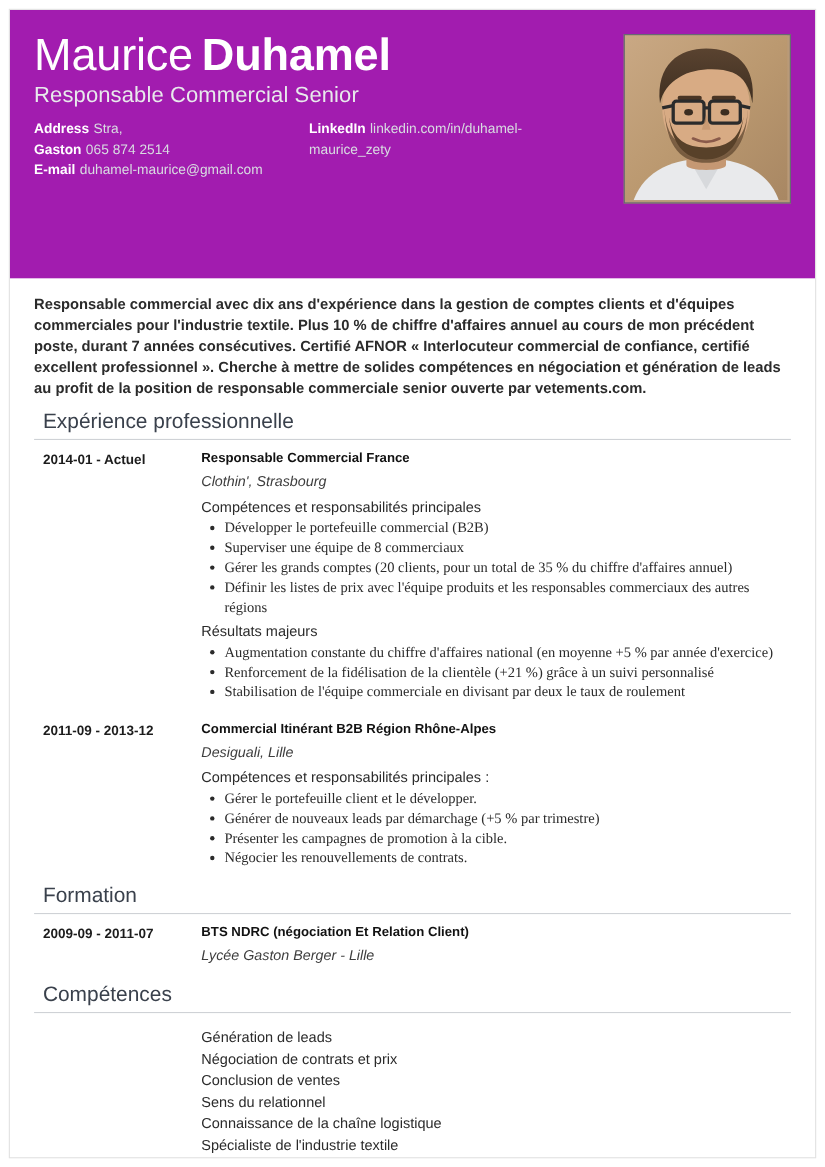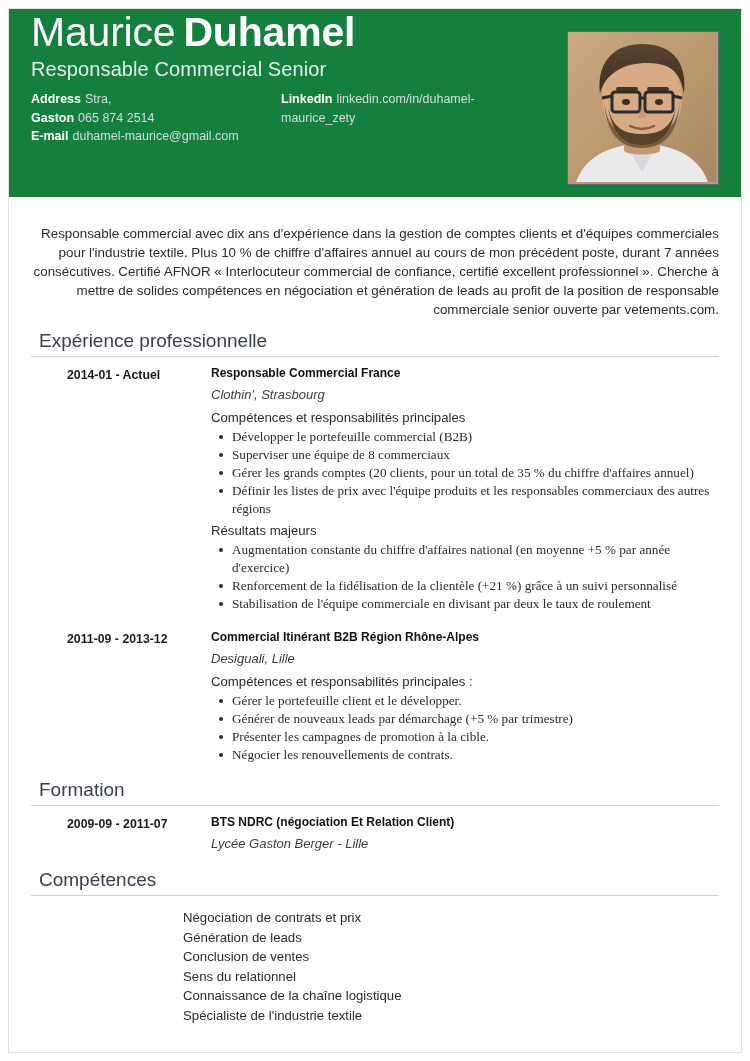--- a/index.html
+++ b/index.html
@@ -27,24 +27,24 @@
     height: 1045px;
     background: #ffffff;
     border: 1px solid #e2e2e2;
     box-sizing: border-box;
     overflow: hidden;
   }
 
   
   .header {
     position: relative;
-    height: 188px;
-    background: #15803d;
+    height: 244px;
+    background: #a21caf;
     box-sizing: border-box;
-    padding: 0 0 0 22px;
+    padding: 18px 0 0 22px;
     overflow: hidden;
   }
   .name-line {
     color: #ffffff;
     font-size: 41px;
     line-height: 46px;
     letter-spacing: -0.2px;
     white-space: nowrap;
   }
   .name-first {
@@ -99,22 +99,23 @@
   .photo svg { display: block; }
 
   
   .content {
     padding: 14px 22px 0 22px;
   }
   .summary {
     font-size: 13.4px;
     line-height: 19px;
     color: #2b2b2b;
-    text-align: right;
-    margin: 13px 0 8px 0;
+    text-align: left;
+    margin: 0 0 8px 0;
+    font-weight: bold;
   }
 
   .section {
     margin-top: 10px;
   }
   .section-title {
     font-size: 19px;
     font-weight: 400;
     color: #3a414c;
     line-height: 24px;
@@ -131,21 +132,20 @@
     width: 152px;
     flex: 0 0 152px;
     font-size: 12.3px;
     font-weight: 700;
     color: #1c1c1c;
     padding-left: 8px;
     padding-top: 4px;
     box-sizing: border-box;
     line-height: 16px;
     white-space: nowrap;
-    margin-left: 28px;
   }
   .entry-body {
     flex: 1 1 auto;
     min-width: 0;
   }
   .entry-title {
     font-size: 12px;
     font-weight: 700;
     color: #121212;
     line-height: 21px;
@@ -339,22 +339,22 @@
           <div class="entry-body">
             <div class="entry-title">BTS NDRC (négociation Et Relation Client)</div>
             <div class="entry-sub">Lycée Gaston Berger - Lille</div>
           </div>
         </div>
       </div>
 
       <div class="section">
         <div class="section-title">Compétences</div>
         <div class="skills">
+          <div class="skill-item">Génération de leads</div>
           <div class="skill-item">Négociation de contrats et prix</div>
-          <div class="skill-item">Génération de leads</div>
           <div class="skill-item">Conclusion de ventes</div>
           <div class="skill-item">Sens du relationnel</div>
           <div class="skill-item">Connaissance de la chaîne logistique</div>
           <div class="skill-item">Spécialiste de l'industrie textile</div>
         </div>
       </div>
 
     </div>
   </div>
 </div>

